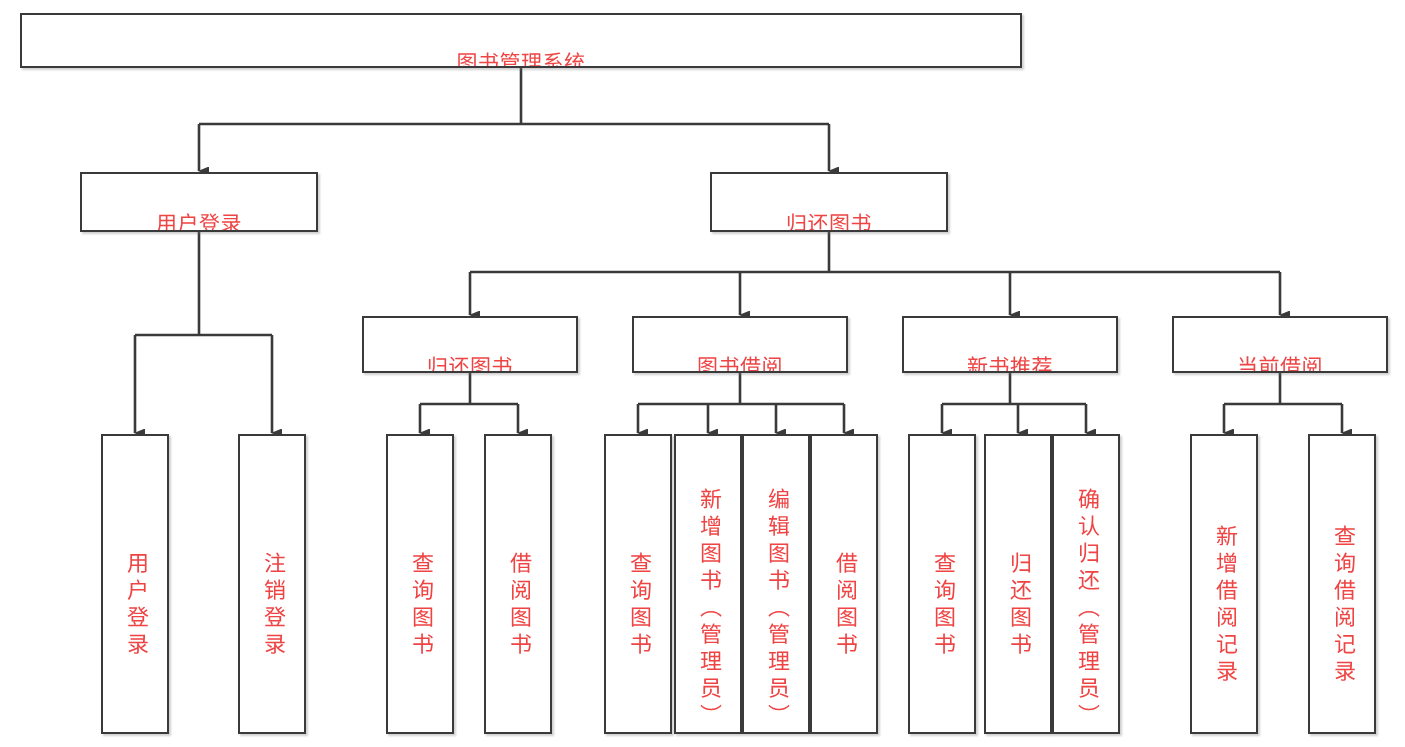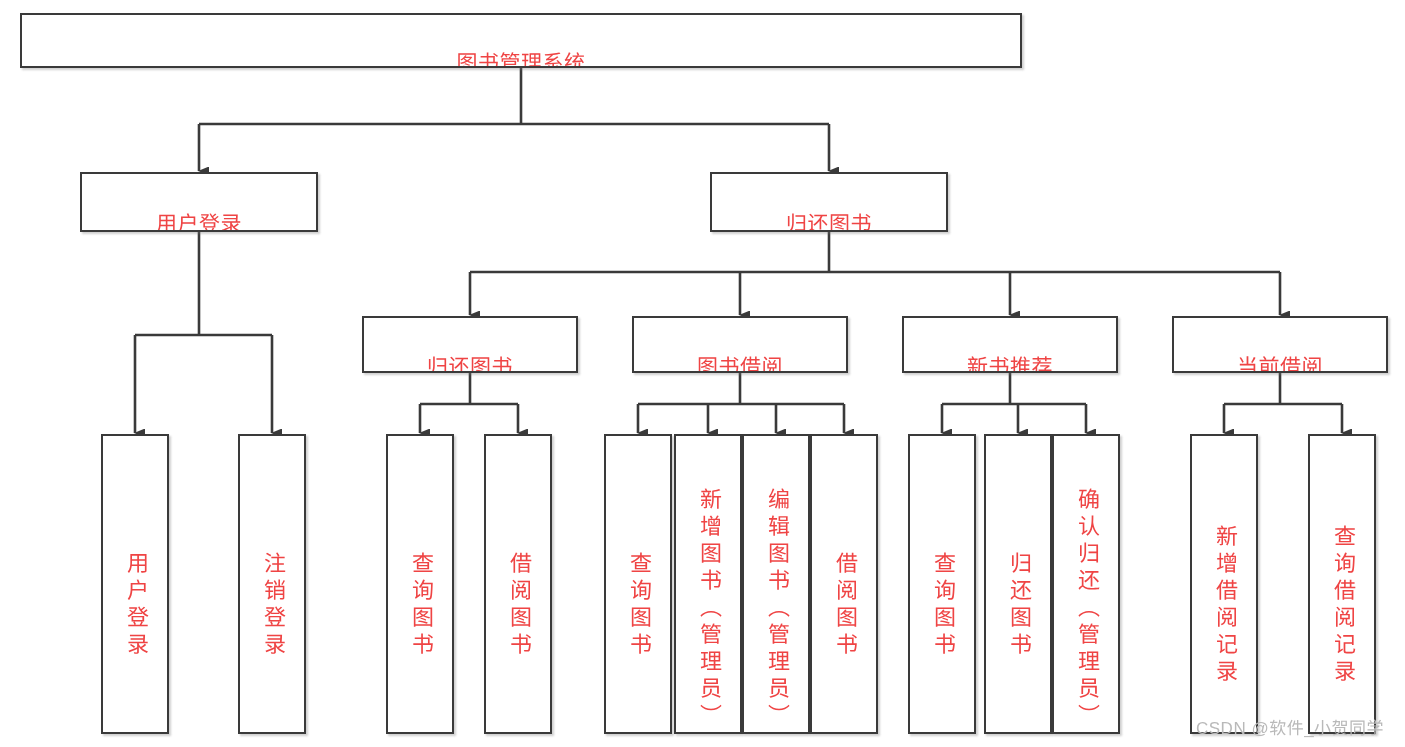--- a/index.html
+++ b/index.html
@@ -176,15 +176,14 @@
         <span class="node-label">确认归还（管理员）</span>
       </div>
       <div class="node-box node-vertical center-text" style="left: 1190px; top: 434px; width: 68px; height: 300px;">
         <span class="node-label">新增借阅记录</span>
       </div>
       <div class="node-box node-vertical center-text" style="left: 1308px; top: 434px; width: 68px; height: 300px;">
         <span class="node-label">查询借阅记录</span>
       </div>
     </div>
 
-  <div class="watermark" style="left: 1196px; top: 714px; color: rgb(185, 185, 185);">CSDN @软件_小贺同学</div>
 
 </div>
 
 </body></html>

